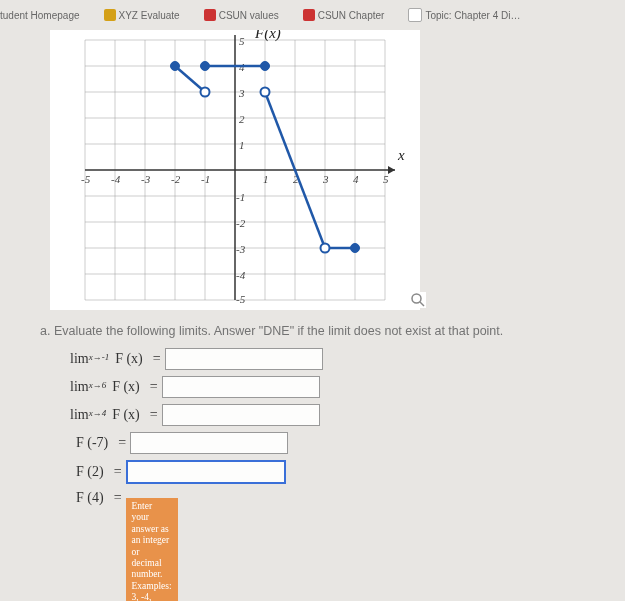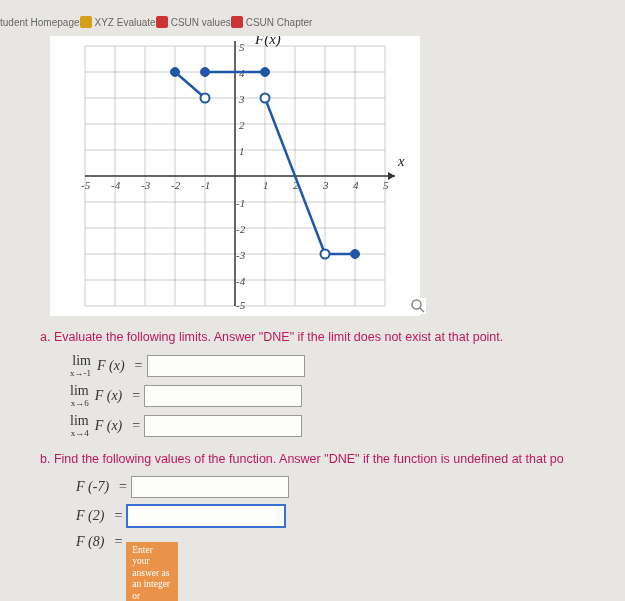--- a/index.html
+++ b/index.html
@@ -1,38 +1,38 @@
 <!DOCTYPE html>
 <html><head>
 <meta charset="utf-8">
 <style>
 body{margin:0;font-family:Arial,Helvetica,sans-serif;background:#e8e6e3;width:625px;height:601px;overflow:hidden;color:#333}
-.tabs{display:flex;gap:0;padding:16px 0 4px 0;font-size:10px;color:#666;align-items:center}
+.tabs{display:flex;gap:24px;padding:8px 0 4px 0;font-size:10px;color:#666;align-items:center}
 .tab{display:flex;align-items:center;gap:3px;white-space:nowrap}
 .favicon{width:12px;height:12px;border-radius:2px;background:#c33;display:inline-block}
 .favicon.yel{background:#d4a017}
 .favicon.wht{background:#fff;border:1px solid #aaa}
 .content{padding:4px 10px 10px 30px}
 .graph-wrap{position:relative;width:370px;height:280px;margin-left:20px}
 svg{background:#fff}
 .grid-line{stroke:#999;stroke-width:0.5}
 .axis-line{stroke:#333;stroke-width:1.5}
 .tick-label{font:italic 11px Georgia,serif;fill:#444}
 .axis-title{font:italic 15px Georgia,serif;fill:#222}
 .func-line{stroke:#2058a8;stroke-width:2.5;fill:none}
 .pt-closed{fill:#2058a8;stroke:#2058a8}
 .pt-open{fill:#fff;stroke:#2058a8;stroke-width:2}
 .mag{position:absolute;right:-6px;bottom:-2px;color:#888}
-.qtext{font-size:12.5px;color:#be185d;margin:14px 0 10px 10px}
+.qtext{font-size:12.5px;color:#737373;margin:14px 0 10px 10px}
 .limits,.values{margin-left:40px;font-family:Georgia,'Times New Roman',serif}
 .row{display:flex;align-items:center;margin:6px 0;font-size:14px}
-.limbox{display:inline-flex;flex-direction:column;align-items:flex-end;line-height:1}
+.limbox{display:inline-flex;flex-direction:row;align-items:flex-start;line-height:1}
 .limtop{font-size:14px}
-.limsub{font-size:9px;margin-top:1px}
-.fx{font-style:italic;margin:0 6px}
+.limsub{font-size:9px;font-style:italic;margin-top:1px}
+.fx{margin:0 6px}
 .eq{margin:0 4px}
 .ans-input{height:18px;width:150px;border:1px solid #999;background:#fdfdfc;padding:1px 3px;font-size:12px}
 .ans-input.focus{border:2px solid #3a6fd8;outline:none}
 .tooltip{position:absolute;background:#e8924a;color:#fff;font-size:9.5px;padding:3px 6px;line-height:1.2;max-width:320px}
 .values-wrap{position:relative}
 </style>
 </head>
 <body>
 
 <div class="tabs">
@@ -43,20 +43,24 @@
       <span class="favicon yel"></span>
       <span>XYZ Evaluate</span>
     </div>
   <div class="tab">
       <span class="favicon"></span>
       <span>CSUN values</span>
     </div>
   <div class="tab">
       <span class="favicon"></span>
       <span>CSUN Chapter</span>
+    </div>
+  <div class="tab">
+      <span class="favicon wht"></span>
+      <span>Topic: Chapter 4 Di…</span>
     </div>
 </div>
 
 <div class="content">
 
   <div class="graph-wrap">
     <svg width="370" height="280" viewBox="0 0 370 280">
 
       <g>
 
@@ -161,35 +165,34 @@
       <span class="limbox">
           <span class="limtop">lim</span>
           <span class="limsub">x→4</span>
         </span>
       <span class="fx">F (x)</span>
         <span class="eq">=</span>
       <input class="ans-input" value="" style="">
     </div>
   </div>
 
-  <div class="qtext">b. Find the following values of the function. Answer "DNE" if the function is undefined at that po</div>
 
   <div class="values values-wrap">
     <div class="row">
       <span class="fx">F (-7)</span>
         <span class="eq">=</span>
       <input class="ans-input" value="" style="">
     </div>
     <div class="row">
       <span class="fx">F (2)</span>
         <span class="eq">=</span>
       <input class="ans-input focus" value="" style="">
     </div>
     <div class="row">
-      <span class="fx">F (8)</span>
+      <span class="fx">F (4)</span>
         <span class="eq">=</span>
       <div style="position:relative">
         <div class="tooltip">
           <div>Enter your answer as an integer or decimal number. Examples: 3, -4, 5.5172</div>
 
         </div>
       </div>
     </div>
   </div>
 

